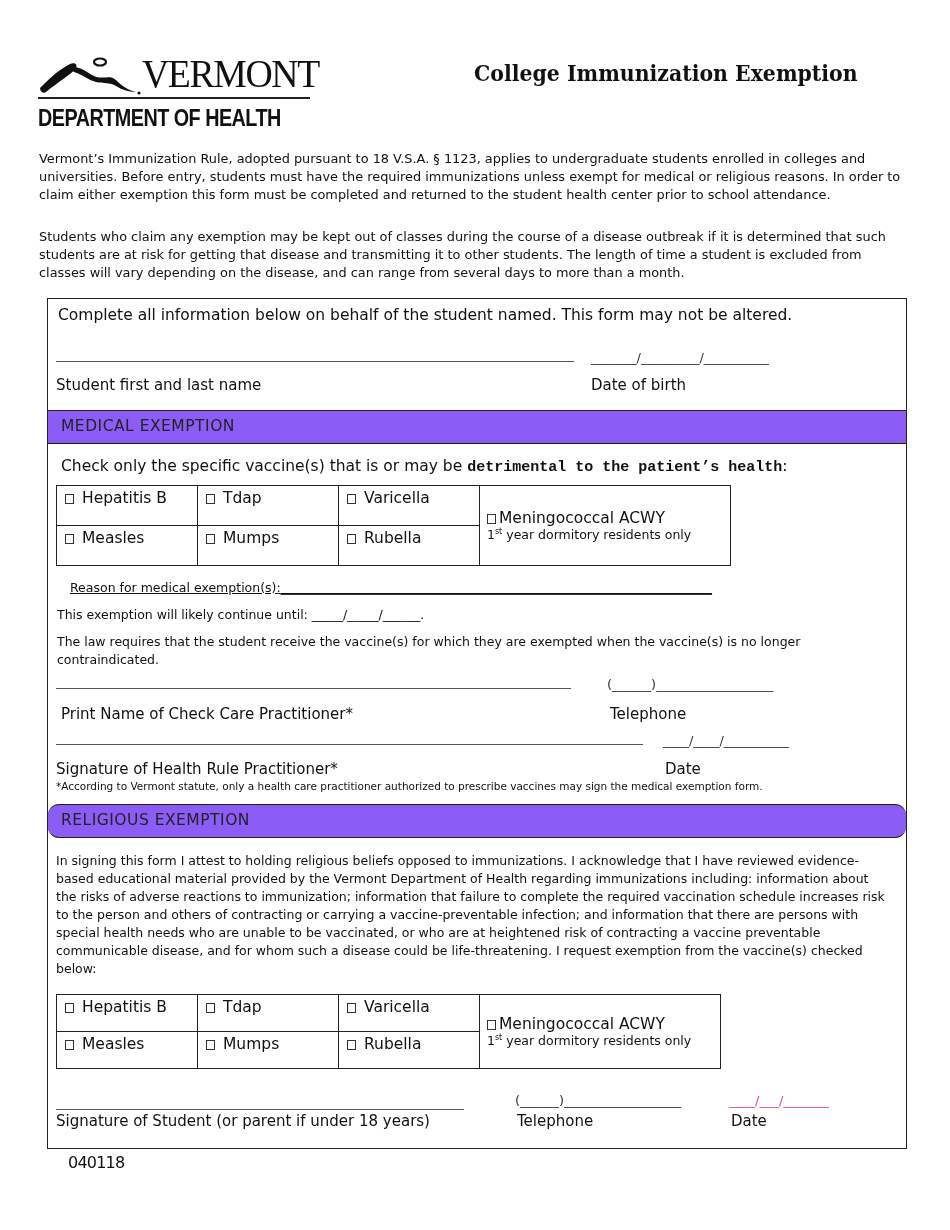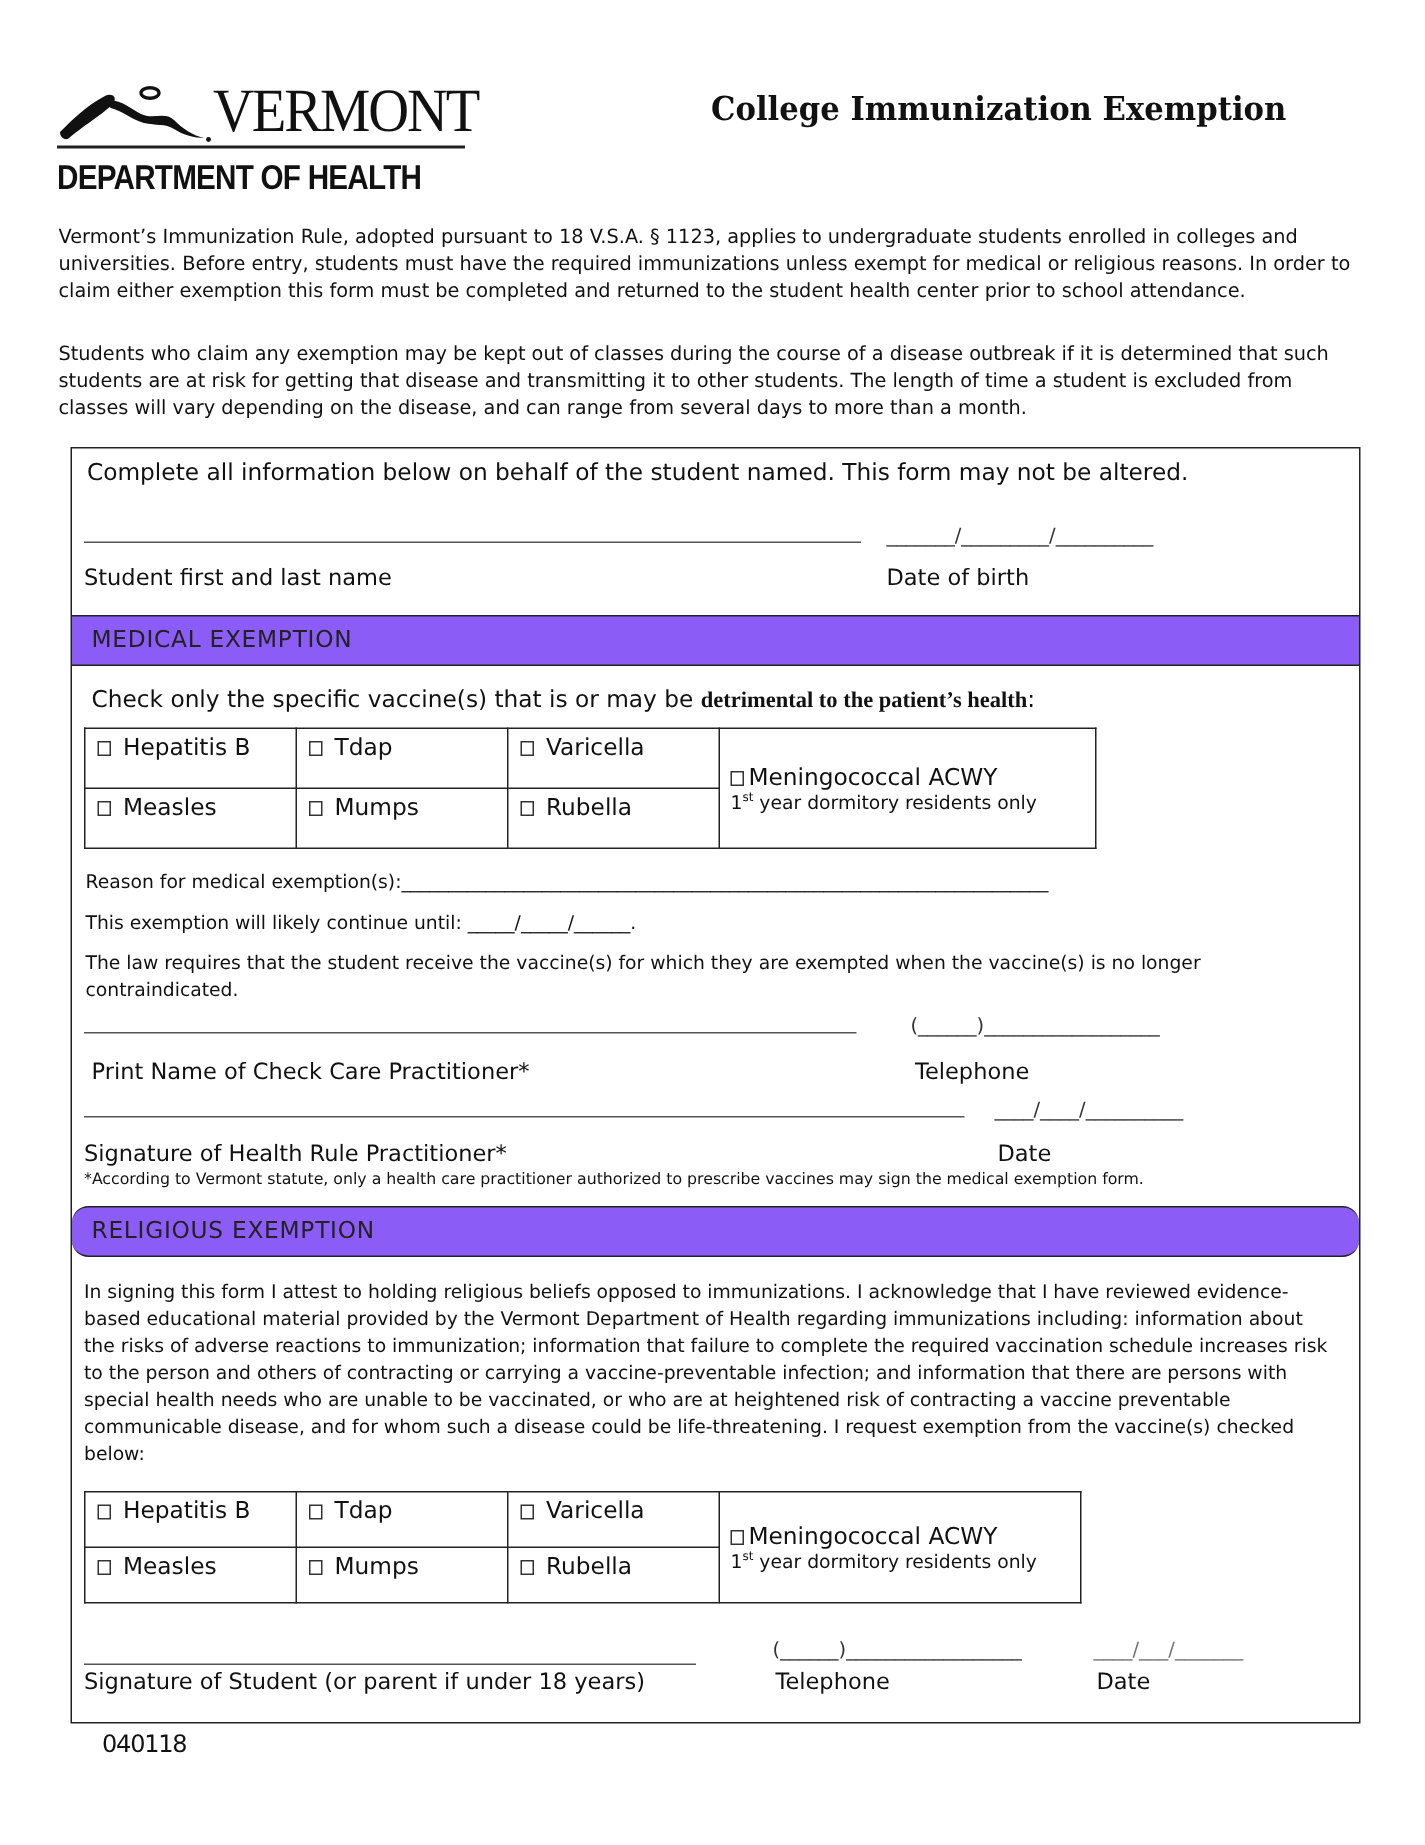--- a/index.html
+++ b/index.html
@@ -66,21 +66,21 @@
 
   <div class="txt" style="left:10px; top:7px; font-size:15.5px;">Complete all information below on behalf of the student named. This form may not be altered.</div>
   <div class="rule" style="left:8px; top:62px; width:518px;"></div>
   <div class="txt label" style="left:8px; top:77px;">Student first and last name</div>
   <div class="txt" style="left:543px; top:51px; font-size:13px; color:#333;">_______/_________/__________</div>
   <div class="txt label" style="left:543px; top:77px;">Date of birth</div>
 
   <div class="section-bar" style="top:111px;">MEDICAL EXEMPTION</div>
 
   <div class="txt" style="left:13px; top:158px; font-size:15.5px;">
-    <span>Check only the specific vaccine(s) that is or may be </span><b style="font-family:Liberation Serif, serif; font-size:15px;">detrimental to the patient’s health</b><span>:</span>
+    <span>Check only the specific vaccine(s) that is or may be </span><b style="font-family:Liberation Mono, monospace; font-size:15px;">detrimental to the patient’s health</b><span>:</span>
   </div>
 
   <table class="vgrid" style="left:8px; top:186px;">
     <tbody>
         <tr>
       <td class="v"><span><i class="cb"></i><span style="padding:0">Hepatitis B</span></span></td>
       <td class="v"><span><i class="cb"></i><span style="padding:0">Tdap</span></span></td>
       <td class="v"><span><i class="cb"></i><span style="padding:0">Varicella</span></span></td>
       <td class="mening" rowspan="2">
         <div class="m1"><i class="cb" style="margin-right:3px;"></i><span>Meningococcal ACWY</span></div>
@@ -88,21 +88,21 @@
       </td>
     </tr>
     <tr>
       <td class="v"><span><i class="cb"></i><span style="padding:0">Measles</span></span></td>
       <td class="v"><span><i class="cb"></i><span style="padding:0">Mumps</span></span></td>
       <td class="v"><span><i class="cb"></i><span style="padding:0">Rubella</span></span></td>
     </tr>
   </tbody>
     </table>
 
-  <div class="txt small" style="left:9px; top:281px;">
+  <div class="txt small" style="left:22px; top:281px;text-decoration:underline;">
     <span>Reason for medical exemption(s):</span><span>_____________________________________________________________________</span>
   </div>
   <div class="txt small" style="left:9px; top:308px;">This exemption will likely continue until: _____/_____/______.</div>
   <div class="small" style="position:absolute; left:9px; top:334px; width:830px; line-height:18px;">The law requires that the student receive the vaccine(s) for which they are exempted when the vaccine(s) is no longer contraindicated.</div>
 
   <div class="rule" style="left:8px; top:389px; width:515px;"></div>
   <div class="txt label" style="left:13px; top:406px;">Print Name of Check Care Practitioner*</div>
   <div class="txt" style="left:559px; top:378px; font-size:13px; color:#333;">(______)__________________</div>
   <div class="txt label" style="left:562px; top:406px;">Telephone</div>
 
@@ -132,17 +132,17 @@
       <td class="v" style="height:36px;"><span><i class="cb"></i><span style="padding:0">Mumps</span></span></td>
       <td class="v" style="height:36px;"><span><i class="cb"></i><span style="padding:0">Rubella</span></span></td>
     </tr>
   </tbody>
     </table>
 
   <div class="rule" style="left:8px; top:810px; width:408px;"></div>
   <div class="txt label" style="left:8px; top:813px;">Signature of Student  (or parent if under 18 years)</div>
   <div class="txt" style="left:467px; top:794px; font-size:13px; color:#333;">(______)__________________</div>
   <div class="txt label" style="left:469px; top:813px;">Telephone</div>
-  <div class="txt" style="left:681px; top:794px; font-size:13px; color:#737373;">____/___/_______</div>
+  <div class="txt" style="left:681px; top:794px; font-size:13px; color:#ec4899;">____/___/_______</div>
   <div class="txt label" style="left:683px; top:813px;">Date</div>
 </div>
 
 <div class="abs foot">040118</div>
 
 </body></html>

